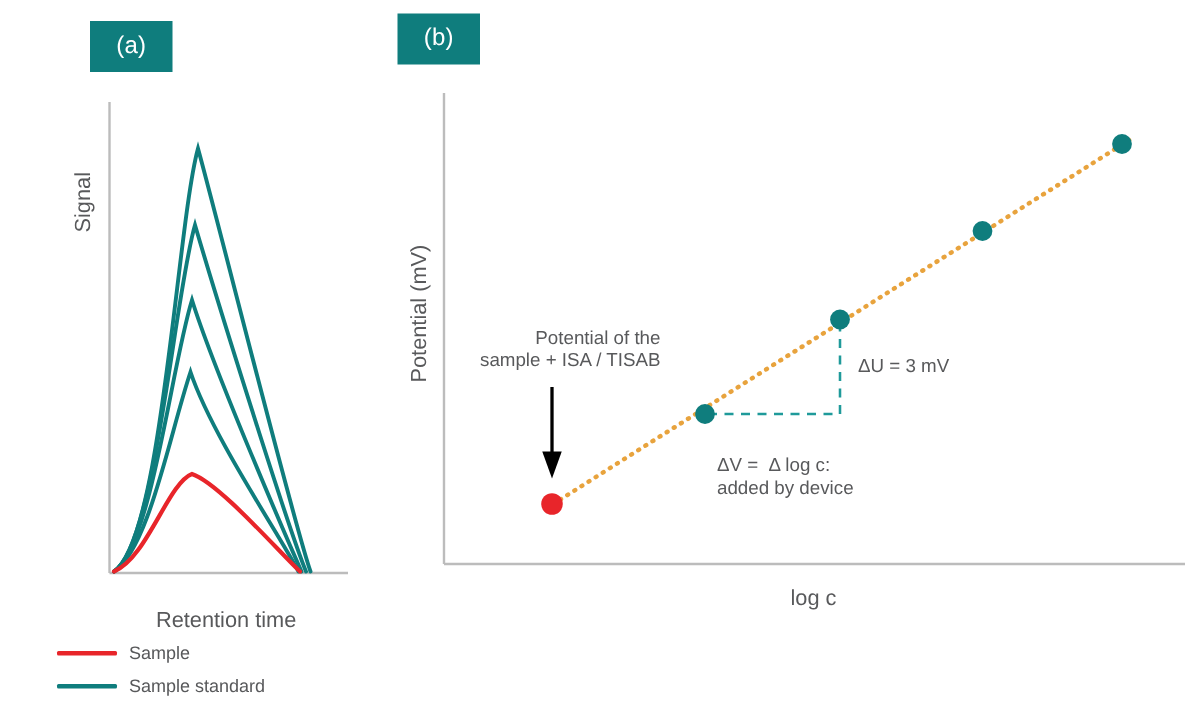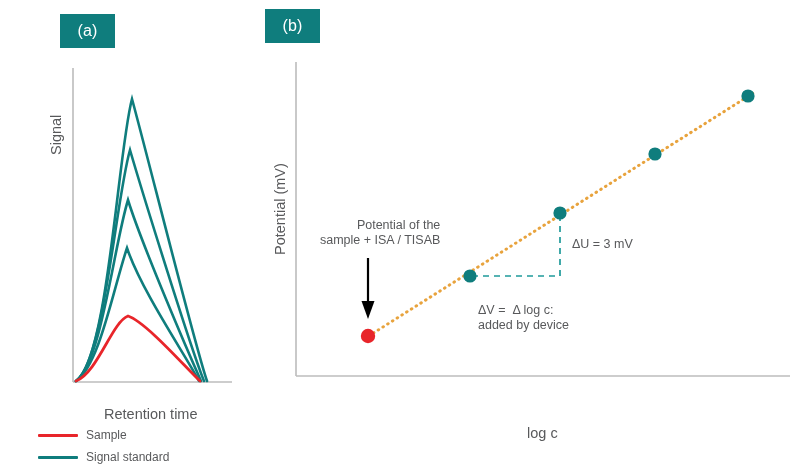--- a/index.html
+++ b/index.html
@@ -32,21 +32,21 @@
     color:#58595b;
     white-space:nowrap;
   }
   .vert{transform-origin:0 0;transform:rotate(-90deg);}
 
   
   #panel-a{position:absolute;left:0;top:0;width:250px;height:473px;}
   #sig-label{left:48px;top:155px;}
   #ret-label{left:104px;top:406px;}
   #pot-label{left:272px;top:255px;}
-  #logc-label{left:527px;top:391px;margin-top:34px;}
+  #logc-label{left:527px;top:391px;}
 
   
   .anno{
     position:absolute;
     font-size:12.5px;
     line-height:15px;
     color:#58595b;
     white-space:pre;
   }
   #anno-potential{left:320px;top:218px;text-align:right;}
@@ -88,21 +88,21 @@
       <path d="M 76 381 C 98 372 112 322 128 316 C 146 322 186 368 200 381" fill="none" stroke="#e8252a" stroke-width="2.8" stroke-linecap="round"></path>
     </svg>
 
     <div id="legend">
       <div class="legend-row">
         <div class="legend-swatch" style="background:#e8252a;"></div>
         <div class="legend-text">Sample</div>
       </div>
       <div class="legend-row">
         <div class="legend-swatch" style="background:#0f7d7d;"></div>
-        <div class="legend-text">Signal standard</div>
+        <div class="legend-text">Sample standard</div>
       </div>
     </div>
   </div>
 
   <div id="panel-b-wrap">
 
     <div class="panel-tag" id="tag-b">(b)</div>
 
     <div class="axis-label vert" id="pot-label">Potential (mV)</div>
 

